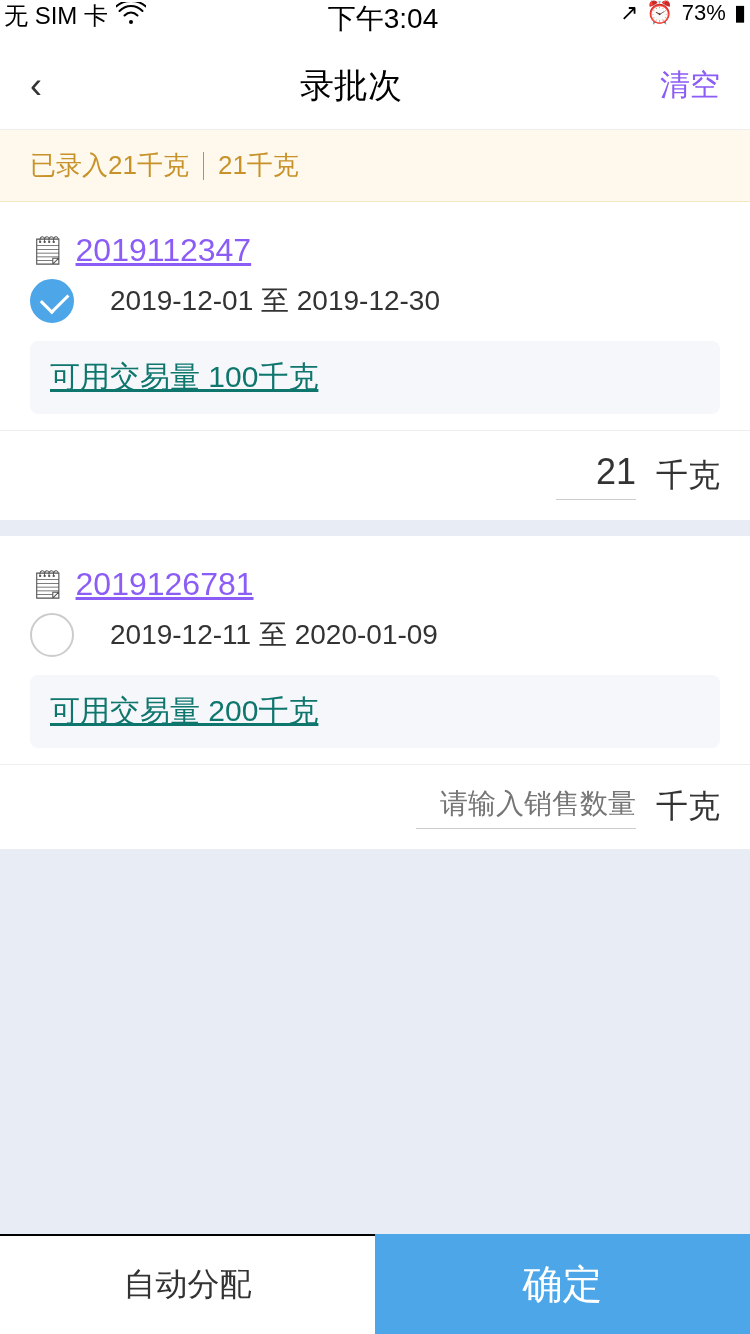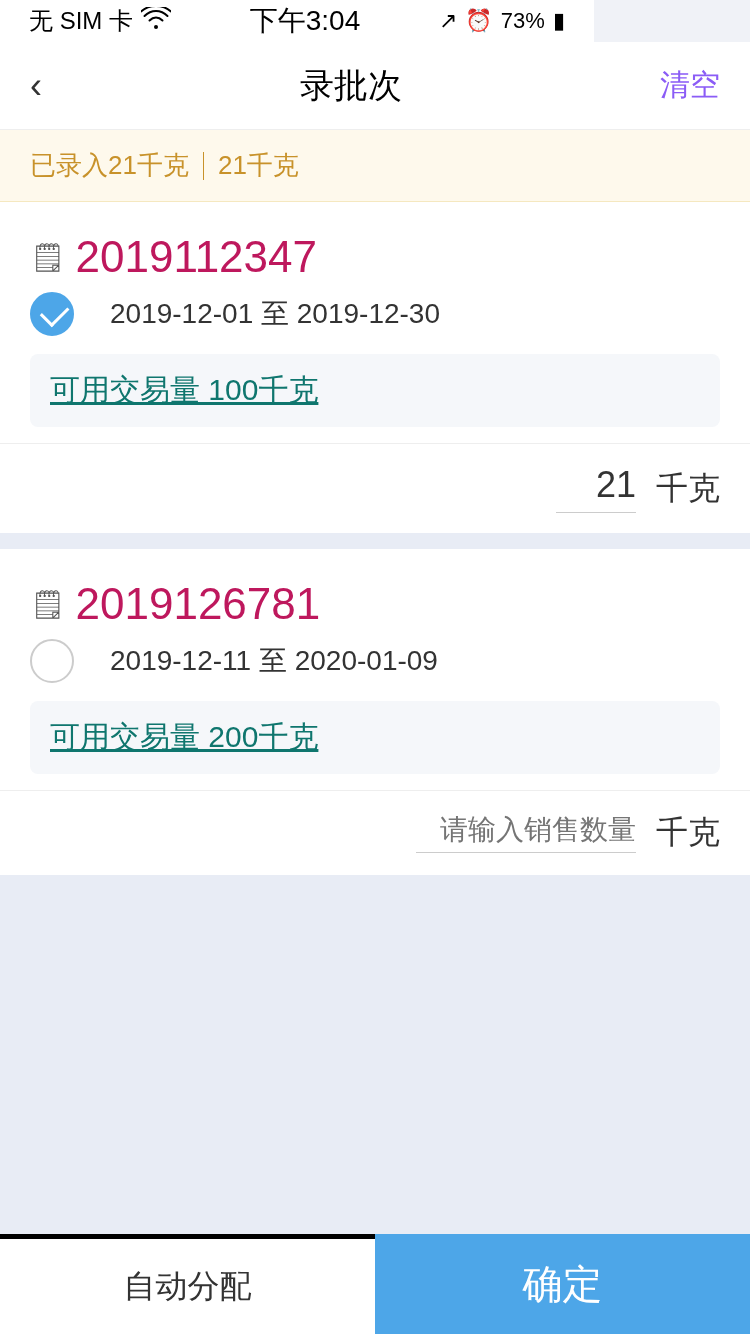--- a/index.html
+++ b/index.html
@@ -7,27 +7,27 @@
     body {
       width: 750px;
       min-height: 1334px;
       font-family: -apple-system, "PingFang SC", "Helvetica Neue", sans-serif;
       background: #f0f2f7;
       overflow-x: hidden;
     }
 
     
     .status-bar {
-      width: 594px;
+      width: 750px;
       height: 42px;
       background: #fff;
       display: flex;
-      align-items: center;
+      align-items: flex-start;
       justify-content: space-between;
-      padding: 0 29px;
+      padding: 0 4px;
       font-size: 24px;
     }
     .status-left {
       display: flex;
       align-items: center;
       gap: 8px;
       font-size: 24px;
       color: #000;
     }
     .status-center {
@@ -104,23 +104,24 @@
       padding: 30px 30px 10px 30px;
       display: flex;
       align-items: center;
       gap: 10px;
     }
     .batch-id-icon {
       font-size: 28px;
       color: #555;
     }
     .batch-id {
-      font-size: 44px;
-      color: #be185d;
+      font-size: 32px;
+      color: #8b5cf6;
       font-weight: 500;
+      text-decoration: underline;
     }
     .batch-date-row {
       padding: 0 30px 10px 30px;
       display: flex;
       align-items: center;
       gap: 36px;
     }
     .radio-btn {
       width: 44px;
       height: 44px;
@@ -189,21 +190,20 @@
     
     .section-sep {
       height: 16px;
       background: #e8ecf5;
     }
 
     
     .input-row {
       padding: 20px 30px;
       display: flex;
-      align-items: center;
       justify-content: flex-end;
       gap: 20px;
       background: #fff;
       border-top: 1px solid #eee;
     }
     .input-unit {
       font-size: 32px;
       color: #333;
     }
     .input-field-wrap {
@@ -242,21 +242,21 @@
     .btn-auto {
       flex: 1;
       background: #fff;
       border: none;
       font-size: 32px;
       color: #333;
       display: flex;
       align-items: center;
       justify-content: center;
       cursor: pointer;
-      border-top: 5px solid #000000;
+      border-top: 2px solid #000000;
     }
     .btn-confirm {
       flex: 1;
       background: #4da6e8;
       border: none;
       font-size: 40px;
       color: #fff;
       display: flex;
       align-items: center;
       justify-content: center;

